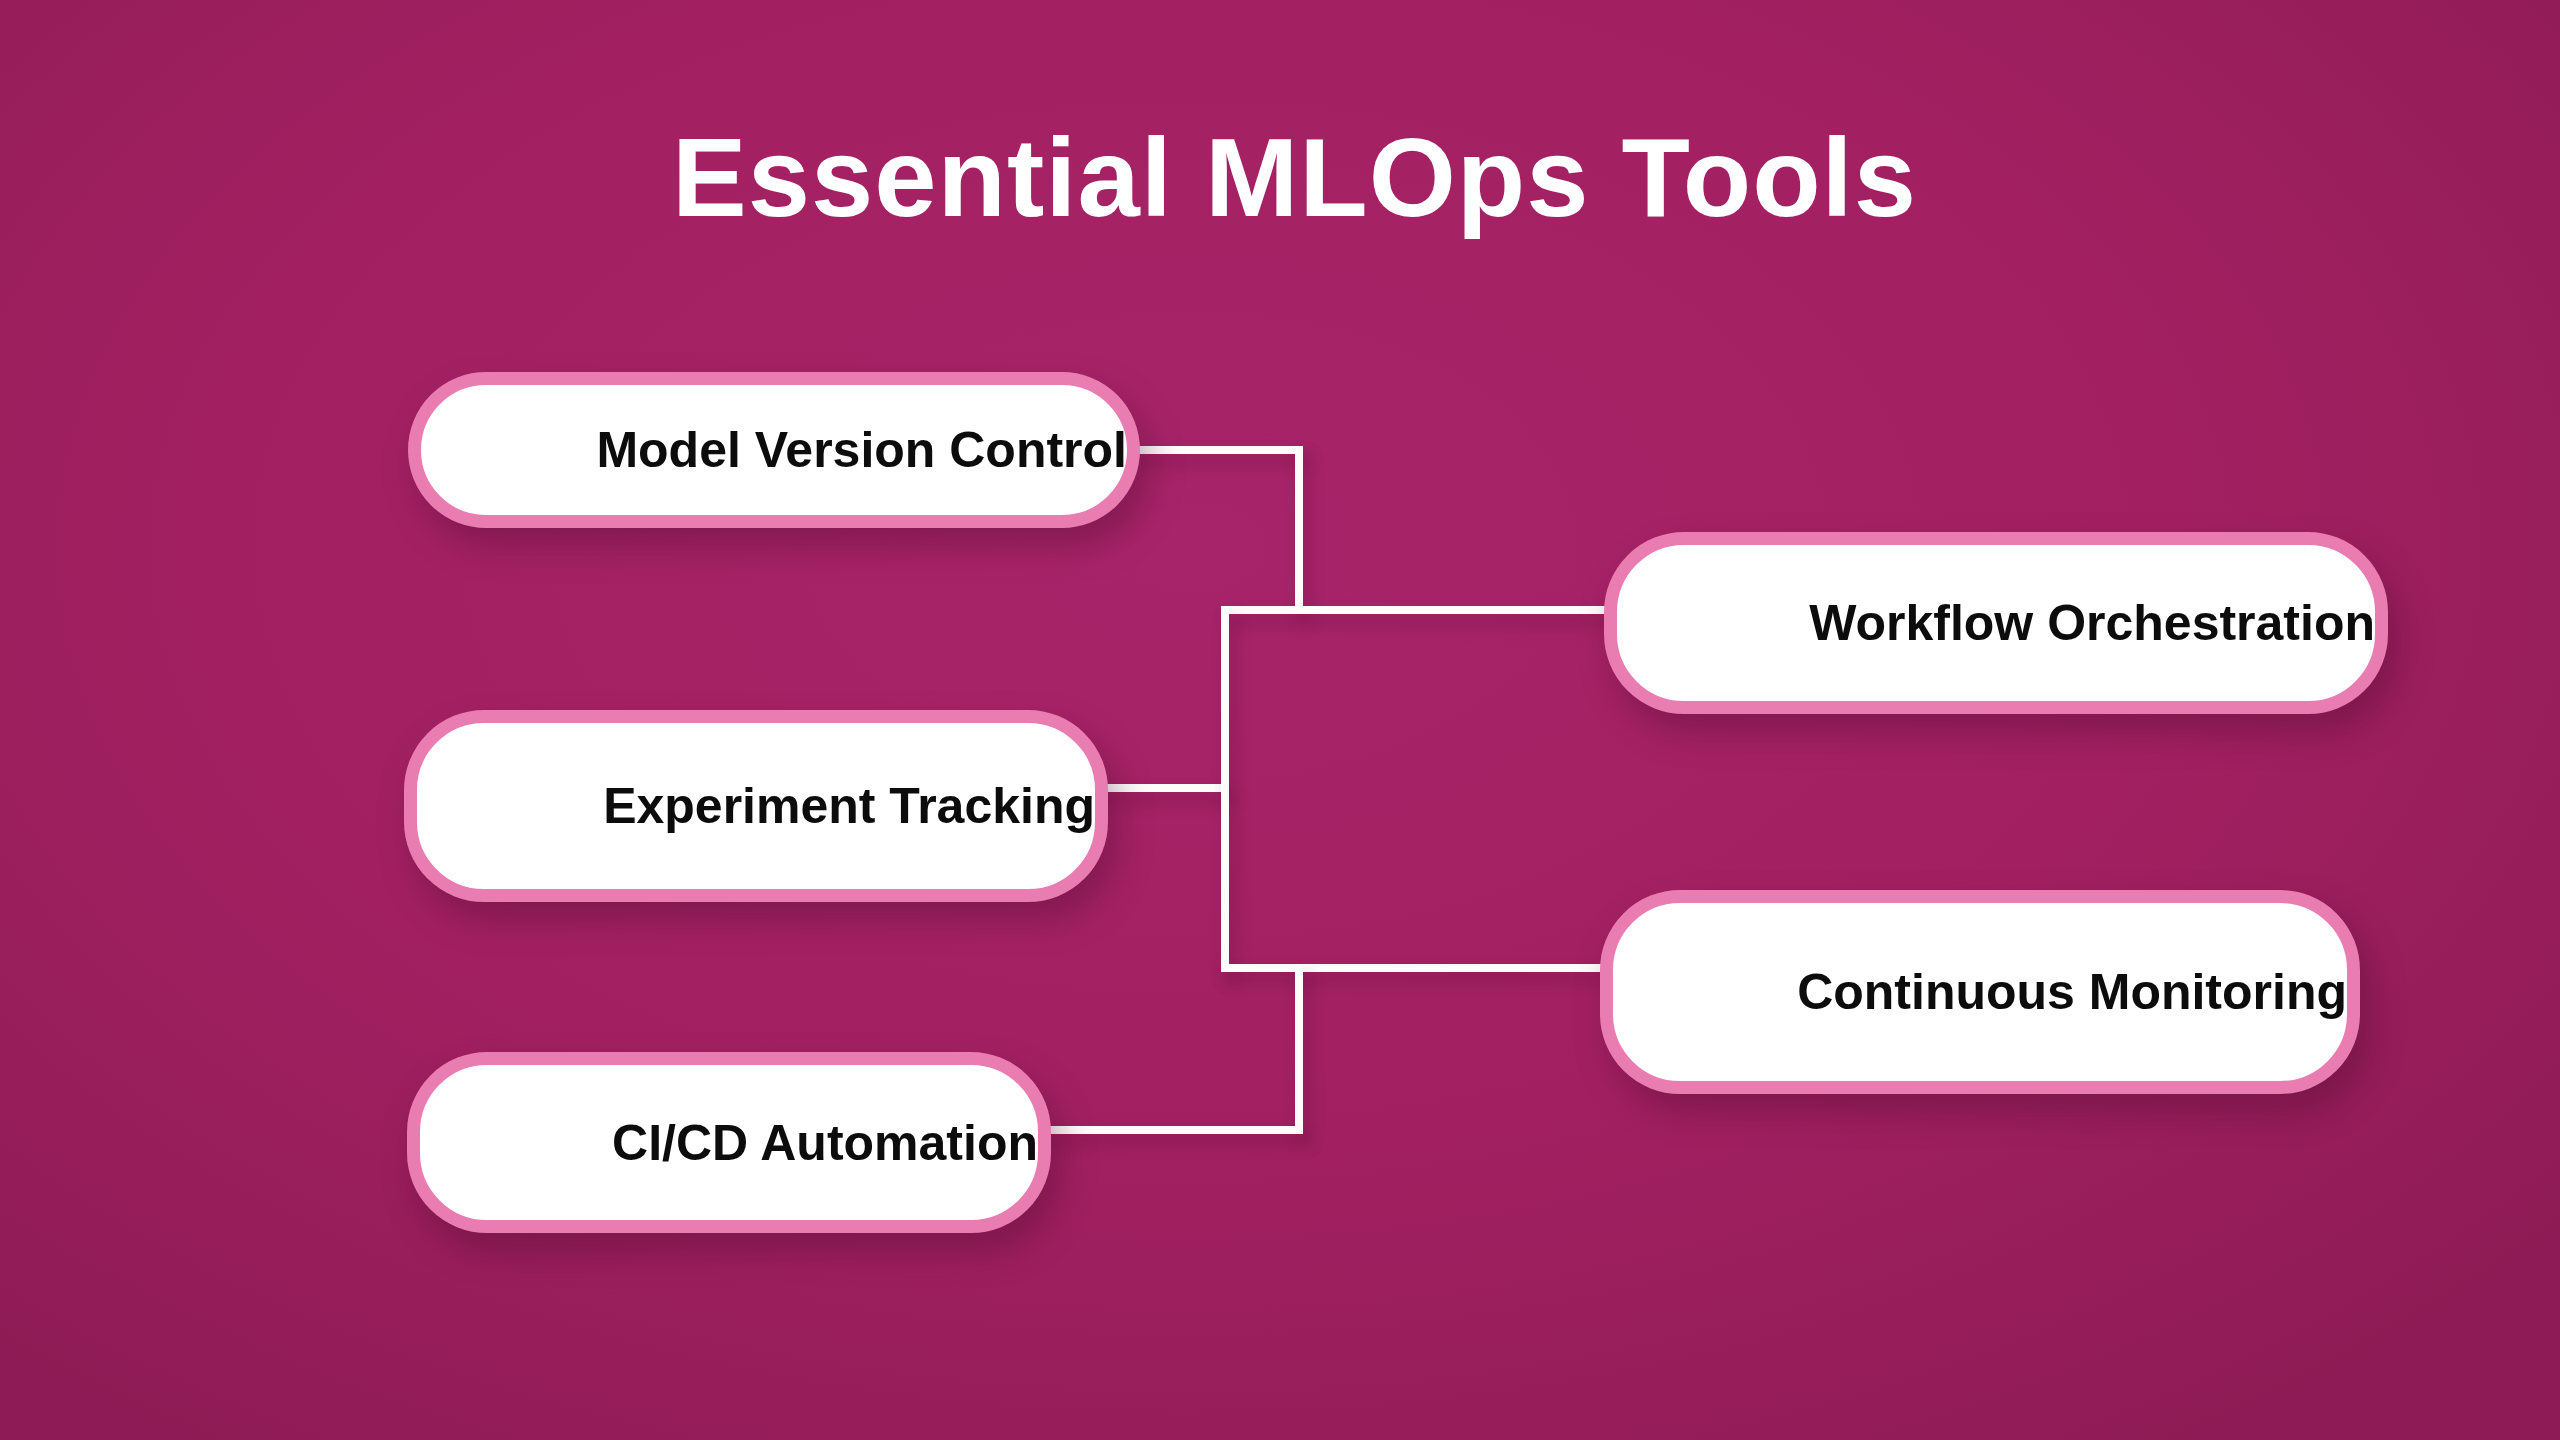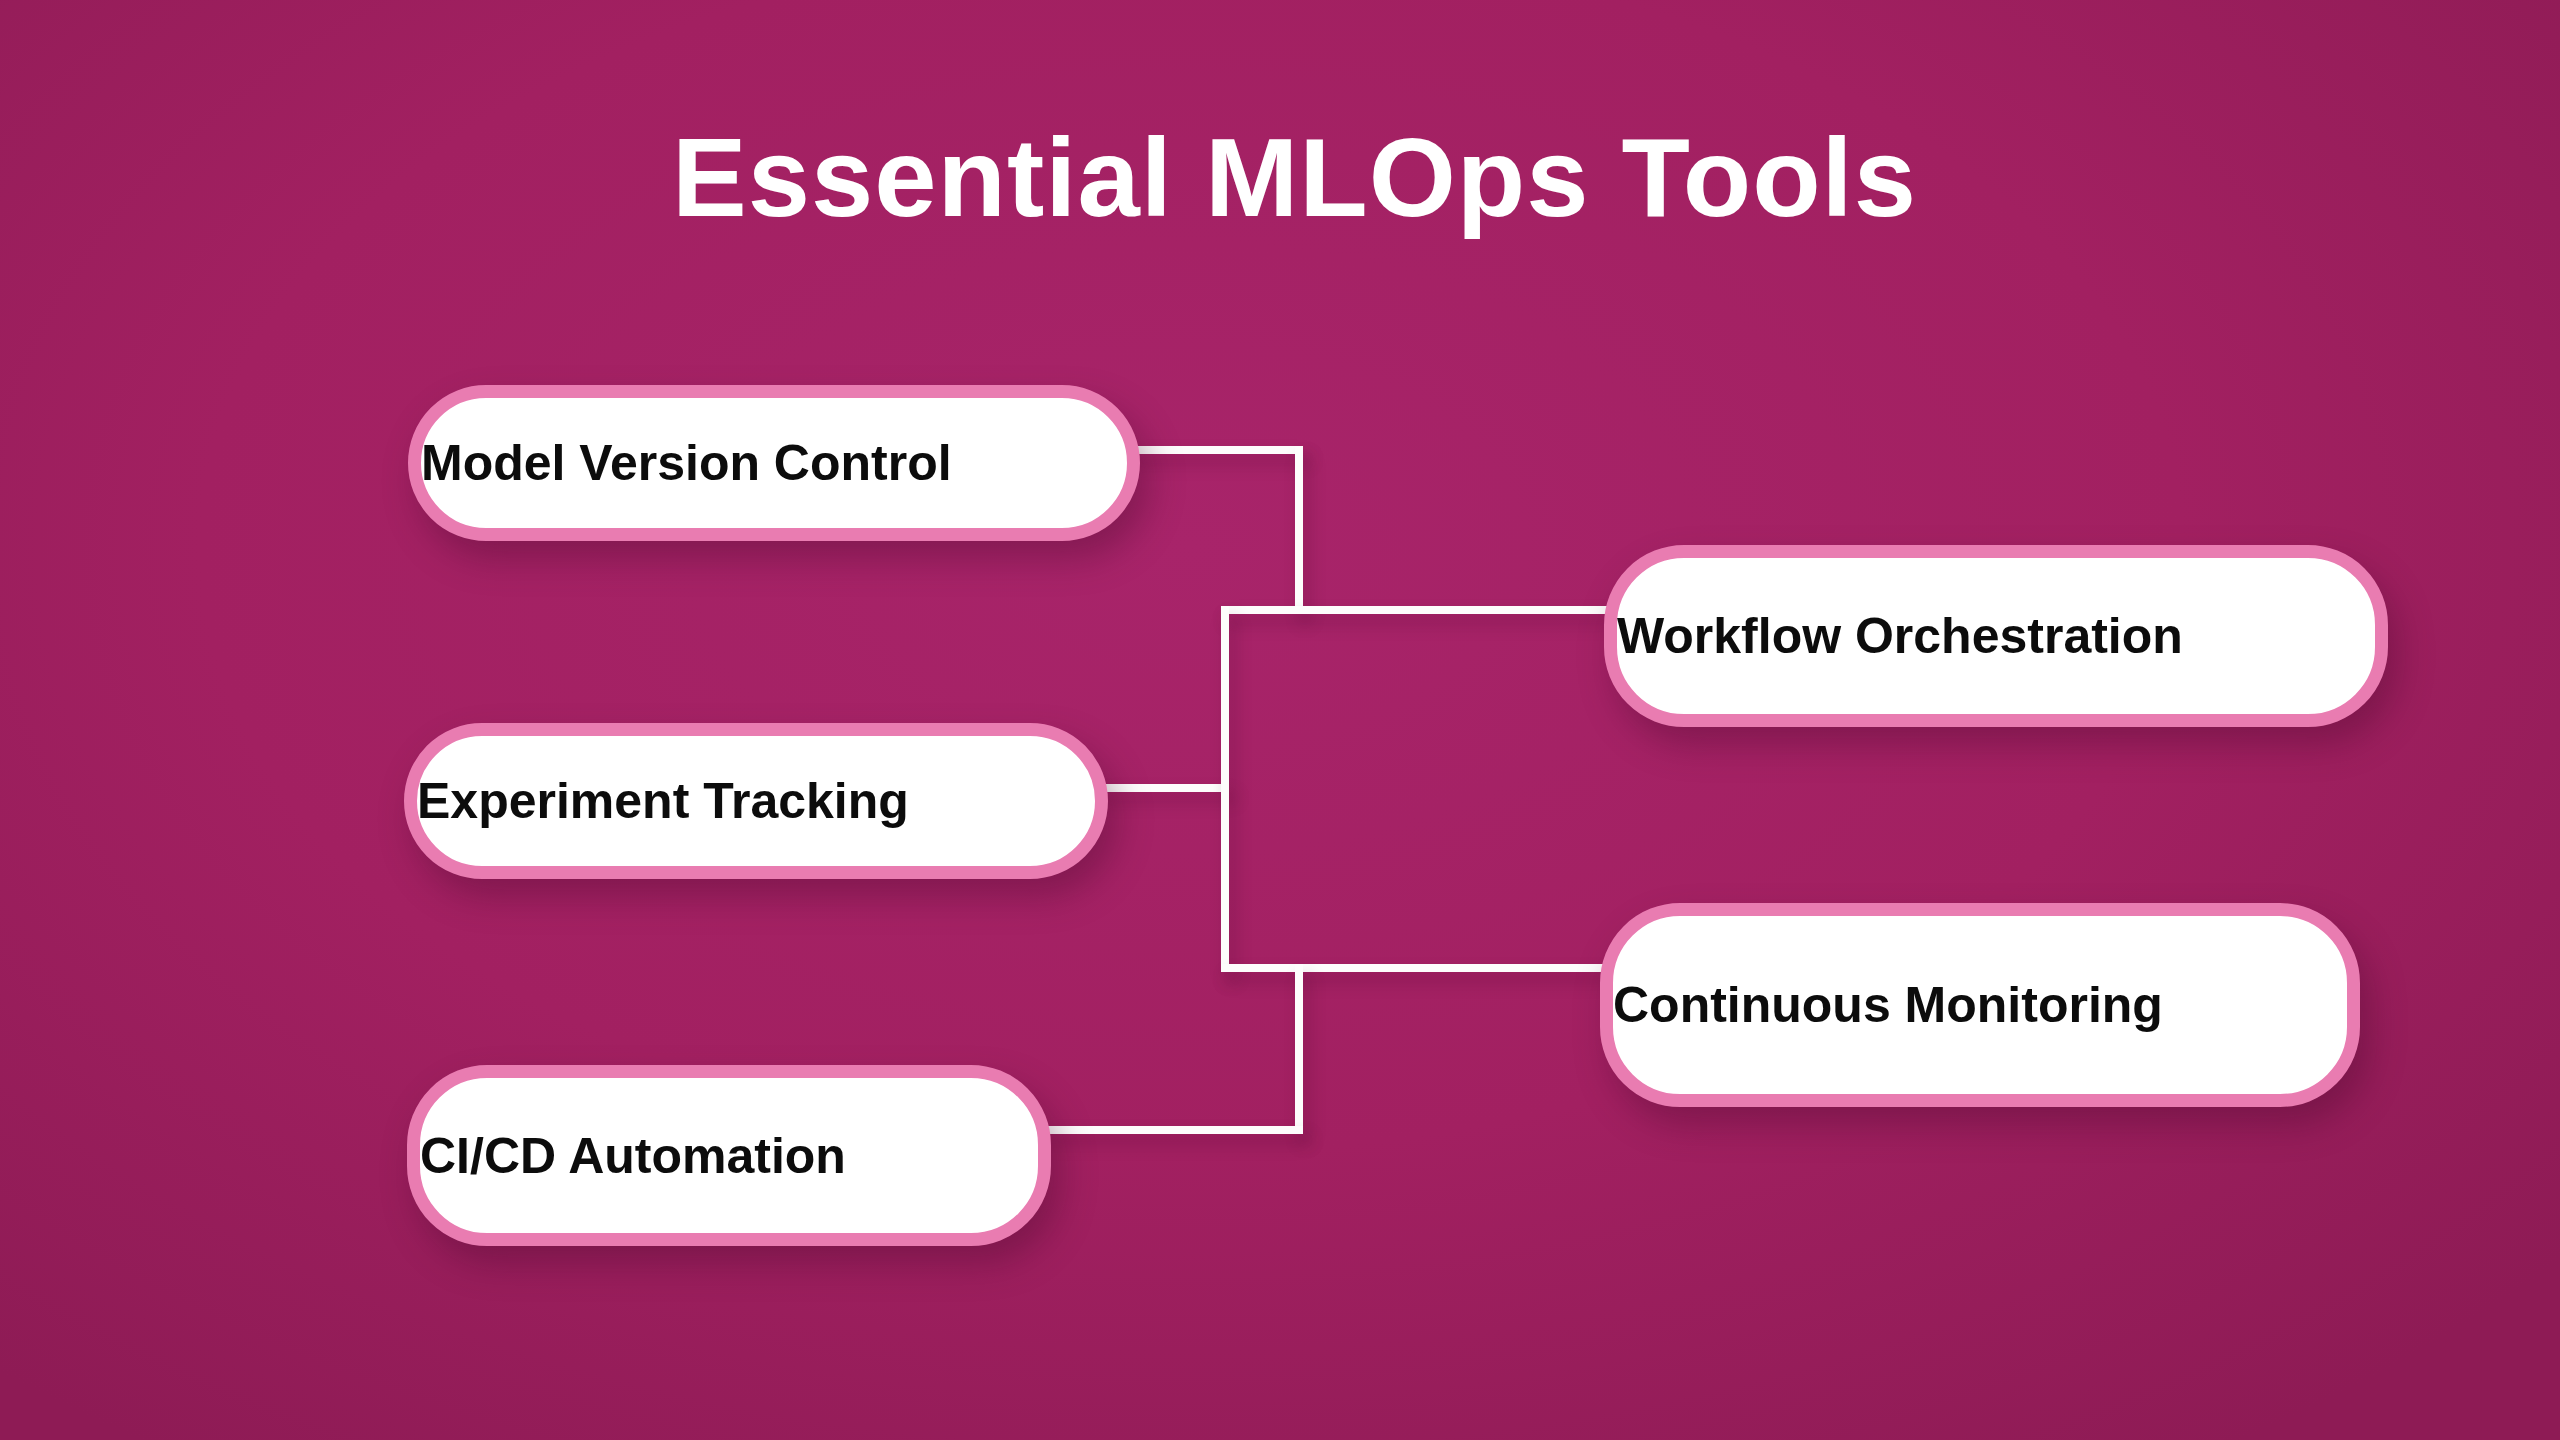--- a/index.html
+++ b/index.html
@@ -50,34 +50,33 @@
 
   
   .node {
     position: absolute;
     box-sizing: border-box;
     background: var(--node-fill);
     border: 13px solid var(--node-border);
     border-radius: 80px;
     display: flex;
     align-items: center;
-    justify-content: flex-start;
+    justify-content: flex-end;
     z-index: 2;
     box-shadow: 10px 18px 34px rgba(70, 8, 42, 0.35);
-    margin-top: 13px;
   }
   .node-label {
     font-size: 50px;
     font-weight: 800;
     color: var(--node-text);
     white-space: nowrap;
     letter-spacing: 0px;
   }
   .node-mvc  { left: 408px;  top: 372px;  width: 732px; height: 156px; }
-  .node-et   { left: 404px;  top: 710px;  width: 704px; height: 156px; }
+  .node-et   { left: 404px;  top: 710px;  width: 704px; height: 192px; }
   .node-cicd { left: 407px;  top: 1052px; width: 644px; height: 181px; }
   .node-wf   { left: 1604px; top: 532px;  width: 784px; height: 182px; }
   .node-cm   { left: 1600px; top: 890px;  width: 760px; height: 204px; }
 </style>
 </head>
 <body>
 
 <div class="canvas">
 
   <h1 class="title">Essential MLOps Tools</h1>

